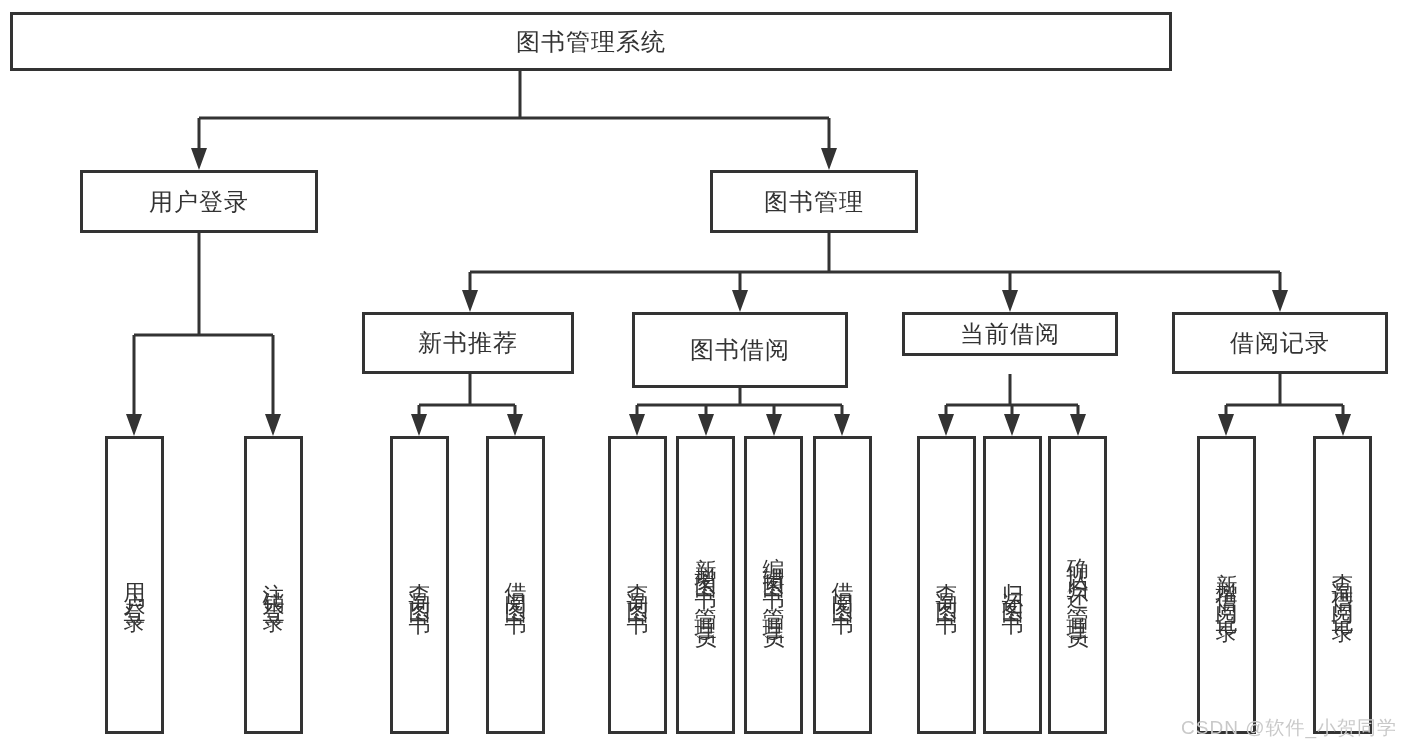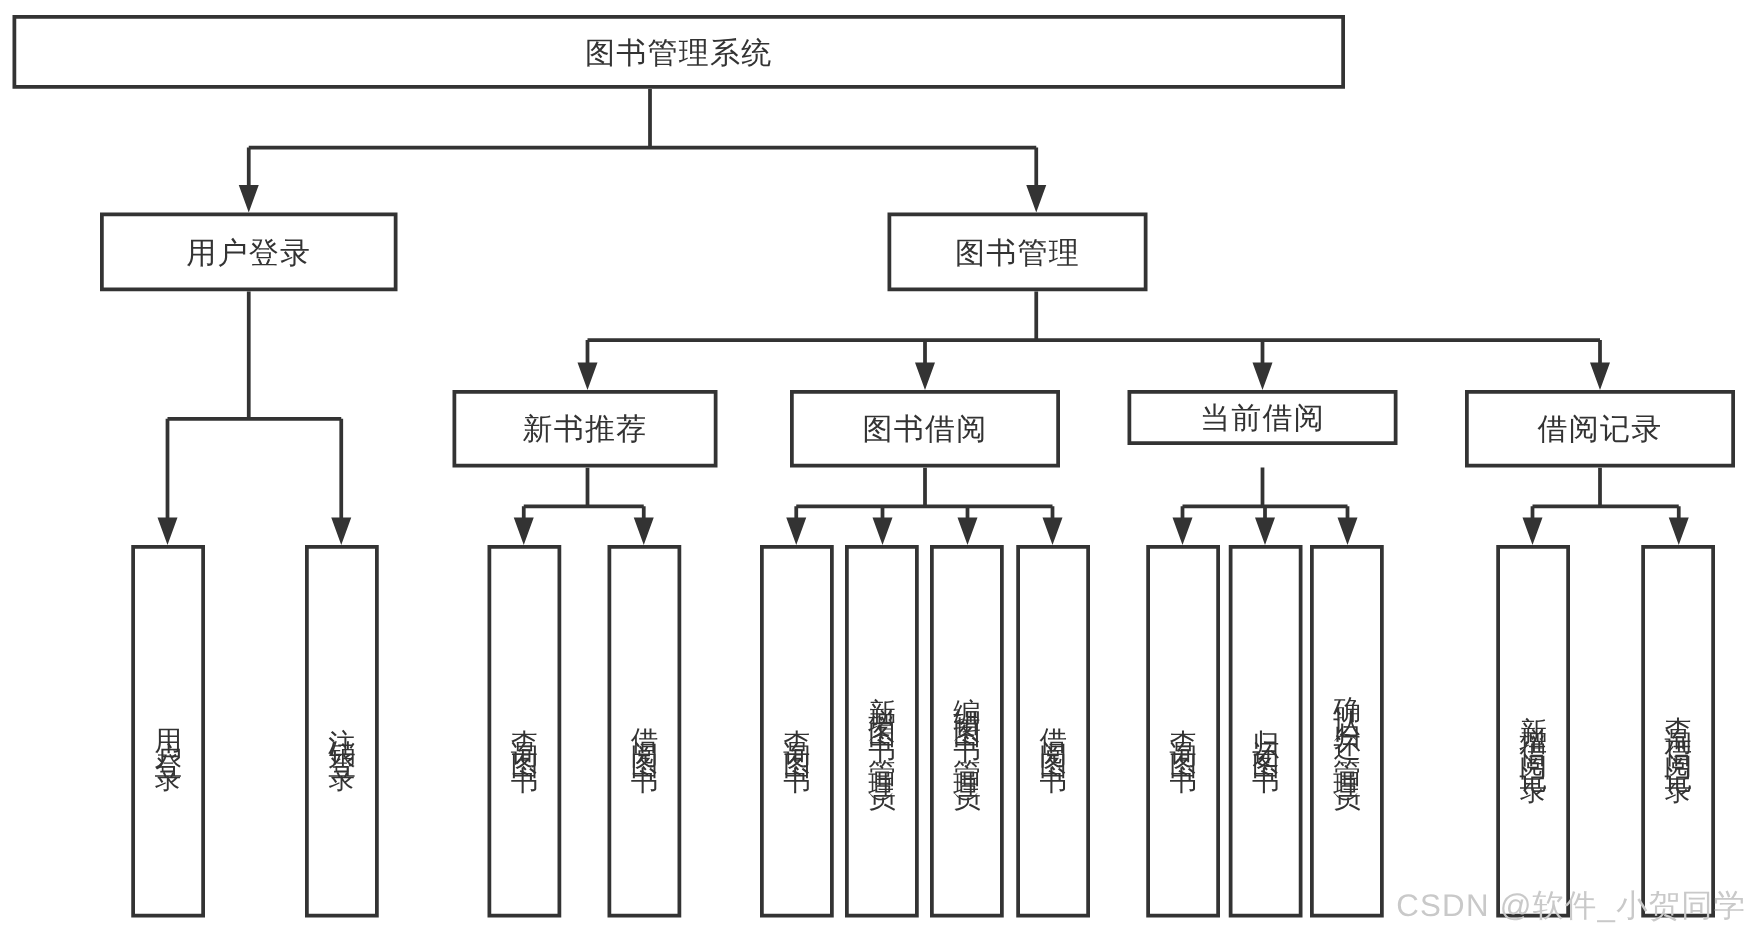--- a/index.html
+++ b/index.html
@@ -27,46 +27,46 @@
   .root-node { font-size: 24px; letter-spacing: 1px; }
   .v-node span {
     writing-mode: vertical-rl;
     text-orientation: mixed;
     font-size: 22px;
     line-height: 1;
     letter-spacing: 10px;
     white-space: nowrap;
   }
   
-  #n-root        { left: 10px;   top: 12px;  width: 1066px; height: 59px; }
+  #n-root        { left: 10px;   top: 12px;  width: 1162px; height: 59px; }
   #n-user-login  { left: 80px;   top: 170px; width: 238px;  height: 63px; }
   #n-book-mgmt   { left: 710px;  top: 170px; width: 208px;  height: 63px; }
   #n-new-book    { left: 362px;  top: 312px; width: 212px;  height: 62px; }
-  #n-borrowing   { left: 632px;  top: 312px; width: 216px;  height: 62px; font-family: Liberation Serif, serif; }
+  #n-borrowing   { left: 632px;  top: 312px; width: 216px;  height: 76px; font-family: Liberation Serif, serif; }
   #n-current     { left: 902px;  top: 312px; width: 216px;  height: 44px; }
   #n-records     { left: 1172px; top: 312px; width: 216px;  height: 62px; text-align: right; }
   .leaf { top: 436px; width: 59px; height: 298px; }
   #l-login       { left: 105px; }
   #l-logout      { left: 244px; }
   #l-nb-query    { left: 390px; }
   #l-nb-borrow   { left: 486px; }
   #l-bw-query    { left: 608px; }
   #l-bw-add      { left: 676px; }
   #l-bw-edit     { left: 744px; }
   #l-bw-borrow   { left: 813px; }
   #l-cur-query   { left: 917px; }
   #l-cur-return  { left: 983px; }
   #l-cur-confirm { left: 1048px; }
   #l-rec-add     { left: 1197px; }
   #l-rec-query   { left: 1313px; }
   #watermark {
     position: absolute;
     right: 8px;
     bottom: 6px;
-    font-size: 25px;
+    font-size: 19px;
     color: #c9c9c9;
     z-index: 5;
     letter-spacing: 1px;
     white-space: nowrap;
   }
 </style>
 </head>
 <body>
 
 <div id="canvas">

